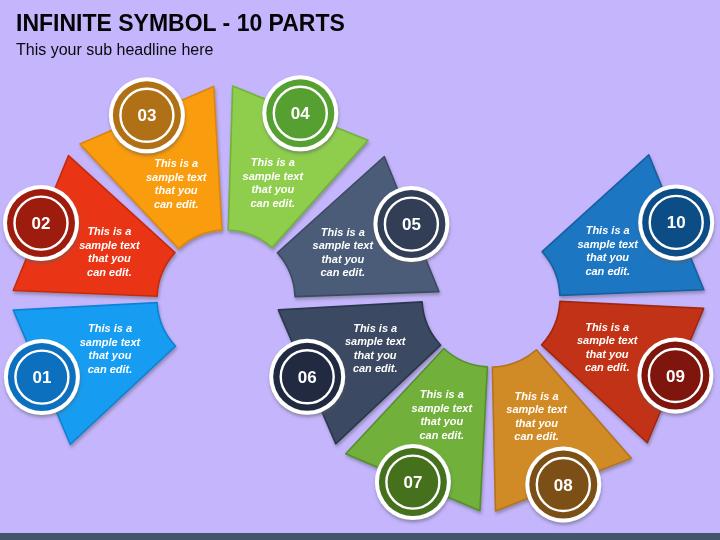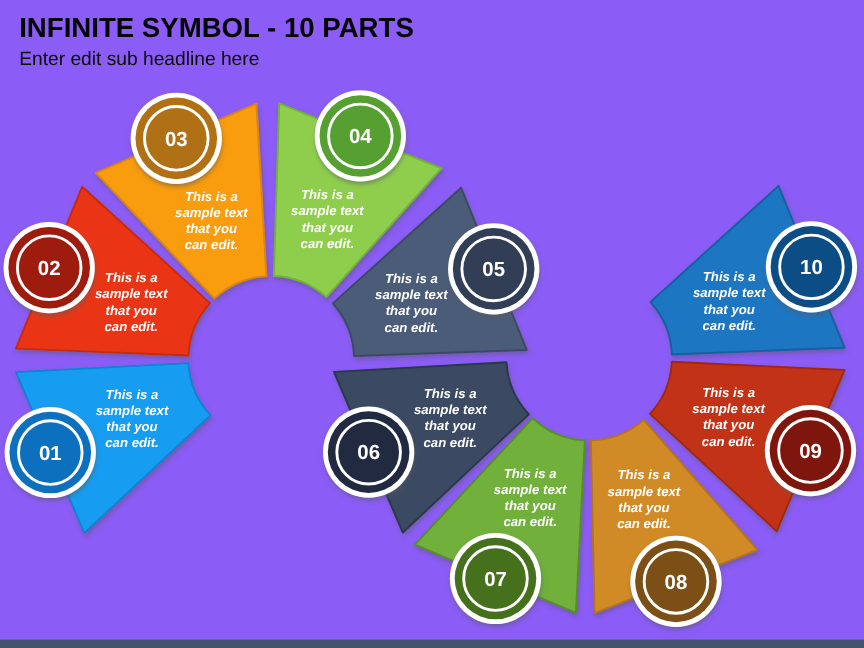--- a/index.html
+++ b/index.html
@@ -31,24 +31,24 @@
     font-size:11px;font-style:italic;font-weight:bold;fill:#ffffff;
   }
   .badge-num{
     font-family:"Liberation Sans",sans-serif;
     font-size:17px;font-weight:bold;fill:#ffffff;
   }
 </style>
 </head>
 <body>
 
-<div class="slide" style="background: #8b5cf6;">
+<div class="slide" style="background: #c4b5fd;">
   <header class="slide-header">
     <h1 class="slide-title">INFINITE SYMBOL - 10 PARTS</h1>
-    <p class="slide-subtitle">Enter edit sub headline here</p>
+    <p class="slide-subtitle">This your sub headline here</p>
   </header>
 
   <svg id="diagram" width="720" height="540" viewBox="0 0 720 540" xmlns="http://www.w3.org/2000/svg">
     <defs>
       <filter id="segShadow" x="-20%" y="-20%" width="140%" height="140%">
         <feDropShadow dx="1" dy="2.5" stdDeviation="1.6" flood-color="#55585c" flood-opacity="0.45"></feDropShadow>
       </filter>
       <filter id="badgeShadow" x="-30%" y="-30%" width="160%" height="160%">
         <feDropShadow dx="0.5" dy="2.5" stdDeviation="1.6" flood-color="#55585c" flood-opacity="0.5"></feDropShadow>
       </filter>

